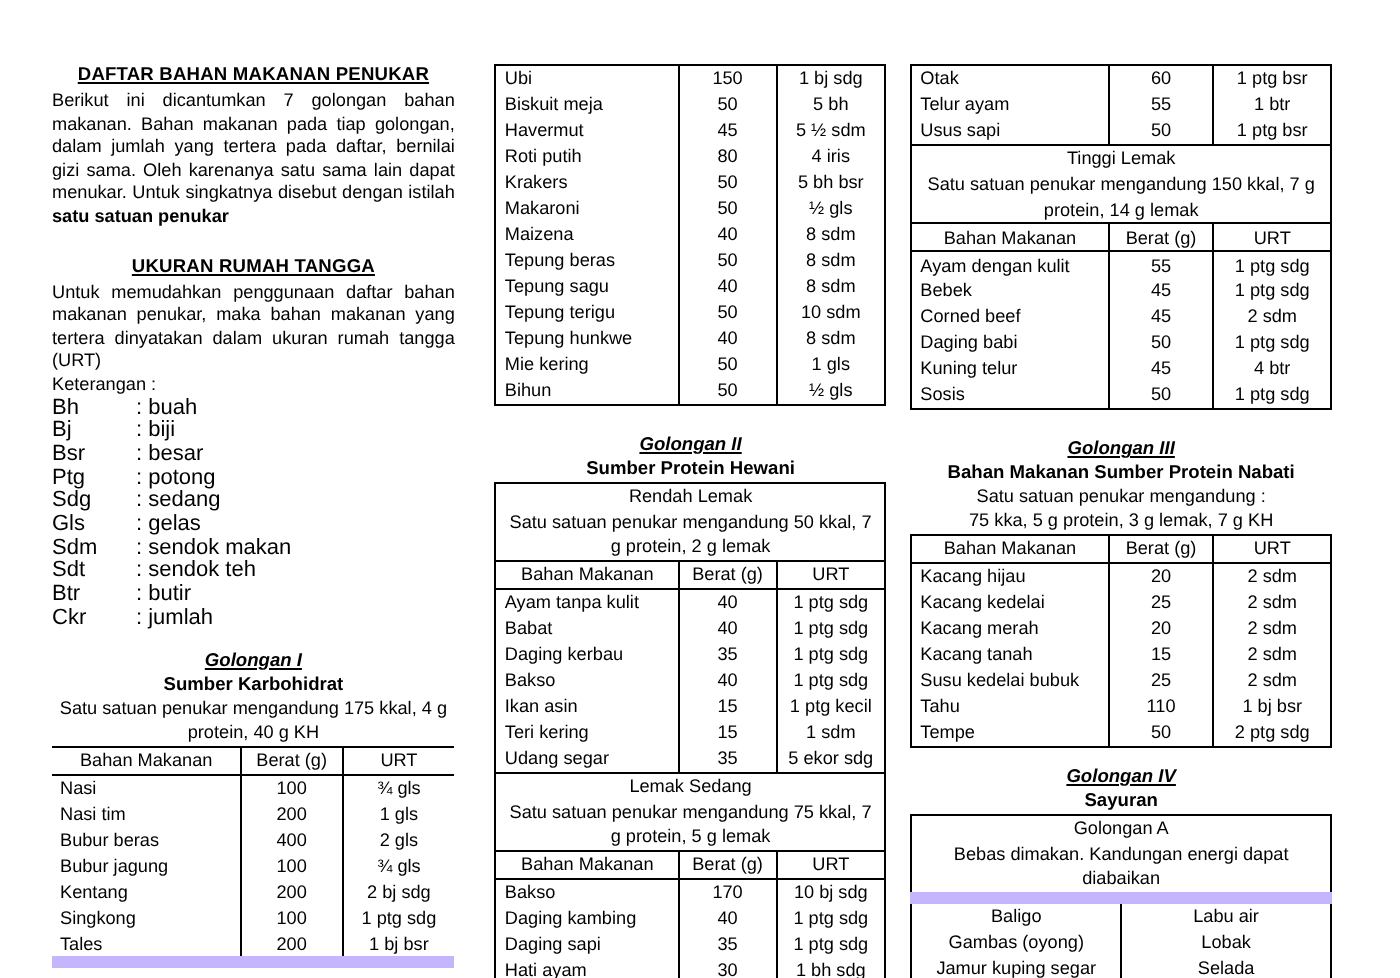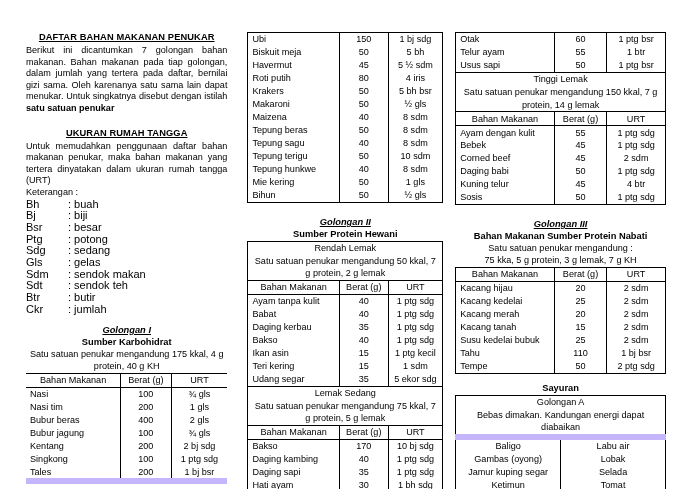--- a/index.html
+++ b/index.html
@@ -524,20 +524,21 @@
         <tr>
           <td class="name">Tempe</td>
           <td class="wt vline">50</td>
           <td class="urt vline">2 ptg sdg</td>
         </tr>
       </tbody>
     </table>
 
     <div class="gap-md"></div>
 
+    <div class="sec-title">Golongan IV</div>
     <div class="sec-sub">Sayuran</div>
 
     <table class="t bordered tbl-wrap">
       <colgroup>
           <col style="width:50%">
           <col style="width:50%">
         </colgroup>
       <tbody>
         <tr>
           <td class="banner" colspan="2">Golongan A</td>

